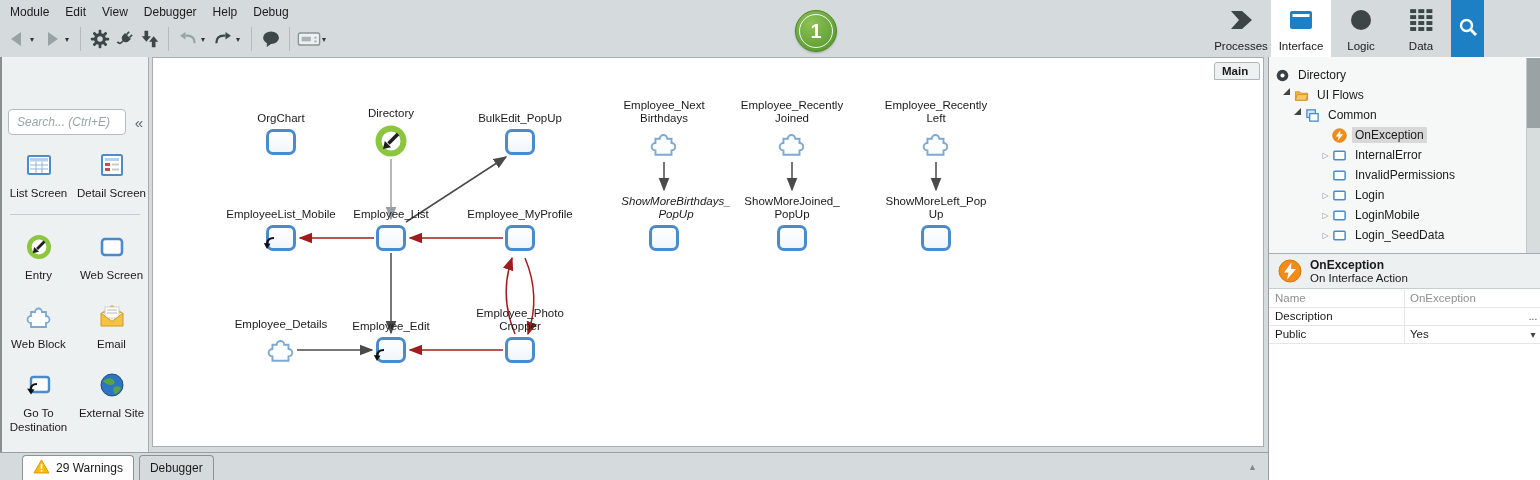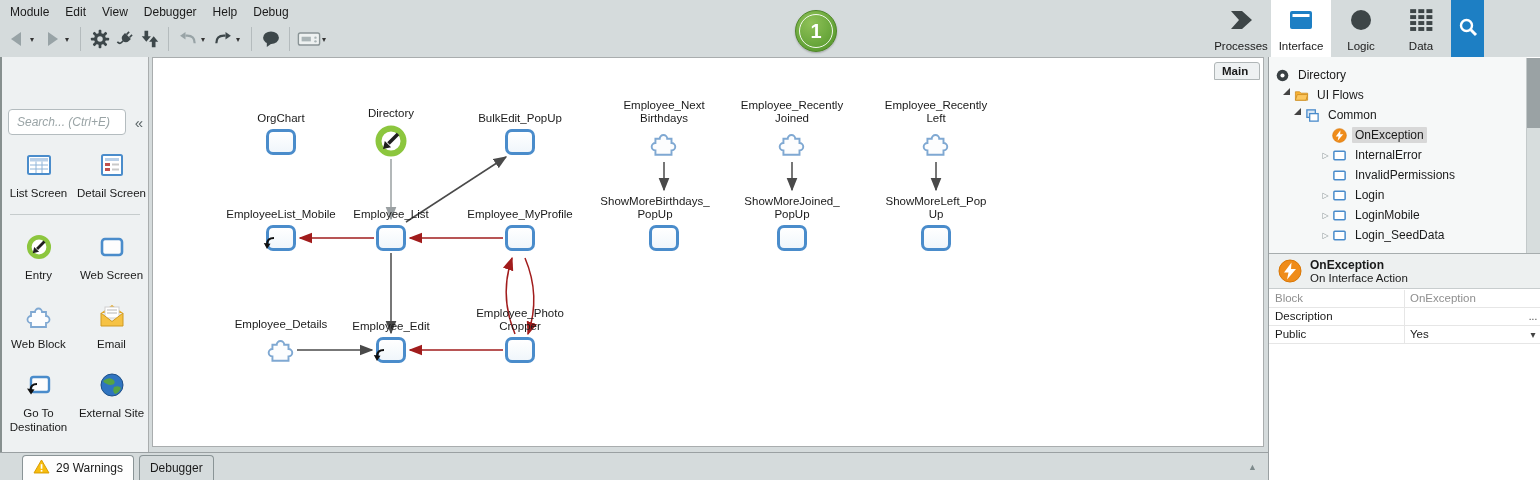--- a/index.html
+++ b/index.html
@@ -371,21 +371,21 @@
       <div class="node" style="left: 113px; top: 167px;">
         <span class="goto"><svg width="16" height="16" viewBox="0 0 16 16">
             <path d="M11 4 Q4 4 4 10.5" fill="none" stroke="#111" stroke-width="2.2"></path>
             <polygon points="0.8,9 4,15 7.5,9.8" fill="#111"></polygon>
           </svg></span>
       </div>
       <div class="node-label" style="left: 163px; top: 150px;">Employee_List</div>
       <div class="node" style="left: 223px; top: 167px;"></div>
       <div class="node-label" style="left: 292px; top: 150px;">Employee_MyProfile</div>
       <div class="node" style="left: 352px; top: 167px;"></div>
-      <div class="node-label" style="left: 427px; top: 137px;">ShowMoreBirthdays_<br>PopUp</div>
+      <div class="node-label" style="left: 448px; top: 137px; font-style: italic;">ShowMoreBirthdays_<br>PopUp</div>
       <div class="node" style="left: 496px; top: 167px;"></div>
       <div class="node-label" style="left: 564px; top: 137px;">ShowMoreJoined_<br>PopUp</div>
       <div class="node" style="left: 624px; top: 167px;"></div>
       <div class="node-label" style="left: 708px; top: 137px;">ShowMoreLeft_Pop<br>Up</div>
       <div class="node" style="left: 768px; top: 167px;"></div>
       <div class="node-label" style="left: 53px; top: 260px;">Employee_Details</div>
       <div class="node-icon" style="left: 113px; top: 276px;"><svg width="30" height="30" viewBox="0 0 28 28">
           <path d="M6 10 H10 A3.5 3.5 0 1 1 17 10 H21 V14 A3.5 3.5 0 1 1 21 21 V25 H6 V21 A3.5 3.5 0 1 1 6 14 Z" fill="#fcfdfe" stroke="#7fa8d2" stroke-width="1.8"></path>
         </svg></div>
       <div class="node-label" style="left: 163px; top: 262px;">Employee_Edit</div>
@@ -496,21 +496,21 @@
           <polygon points="13.5,3.5 6,13.5 10.5,13.5 9,20.5 18,10 13,10" fill="#fff"></polygon>
         </svg>
       </span>
     <span>
       <div class="props-title">OnException</div>
       <div class="props-sub">On Interface Action</div>
     </span>
   </div>
   <div class="props-rows" id="propsRows">
       <div class="prow">
-        <span class="pname muted">Block</span>
+        <span class="pname muted">Name</span>
         <span class="pval muted">OnException</span>
       </div>
       <div class="prow">
         <span class="pname">Description</span>
         <span class="pval"></span>
         <span class="pact">...</span>
       </div>
       <div class="prow">
         <span class="pname">Public</span>
         <span class="pval">Yes</span>

